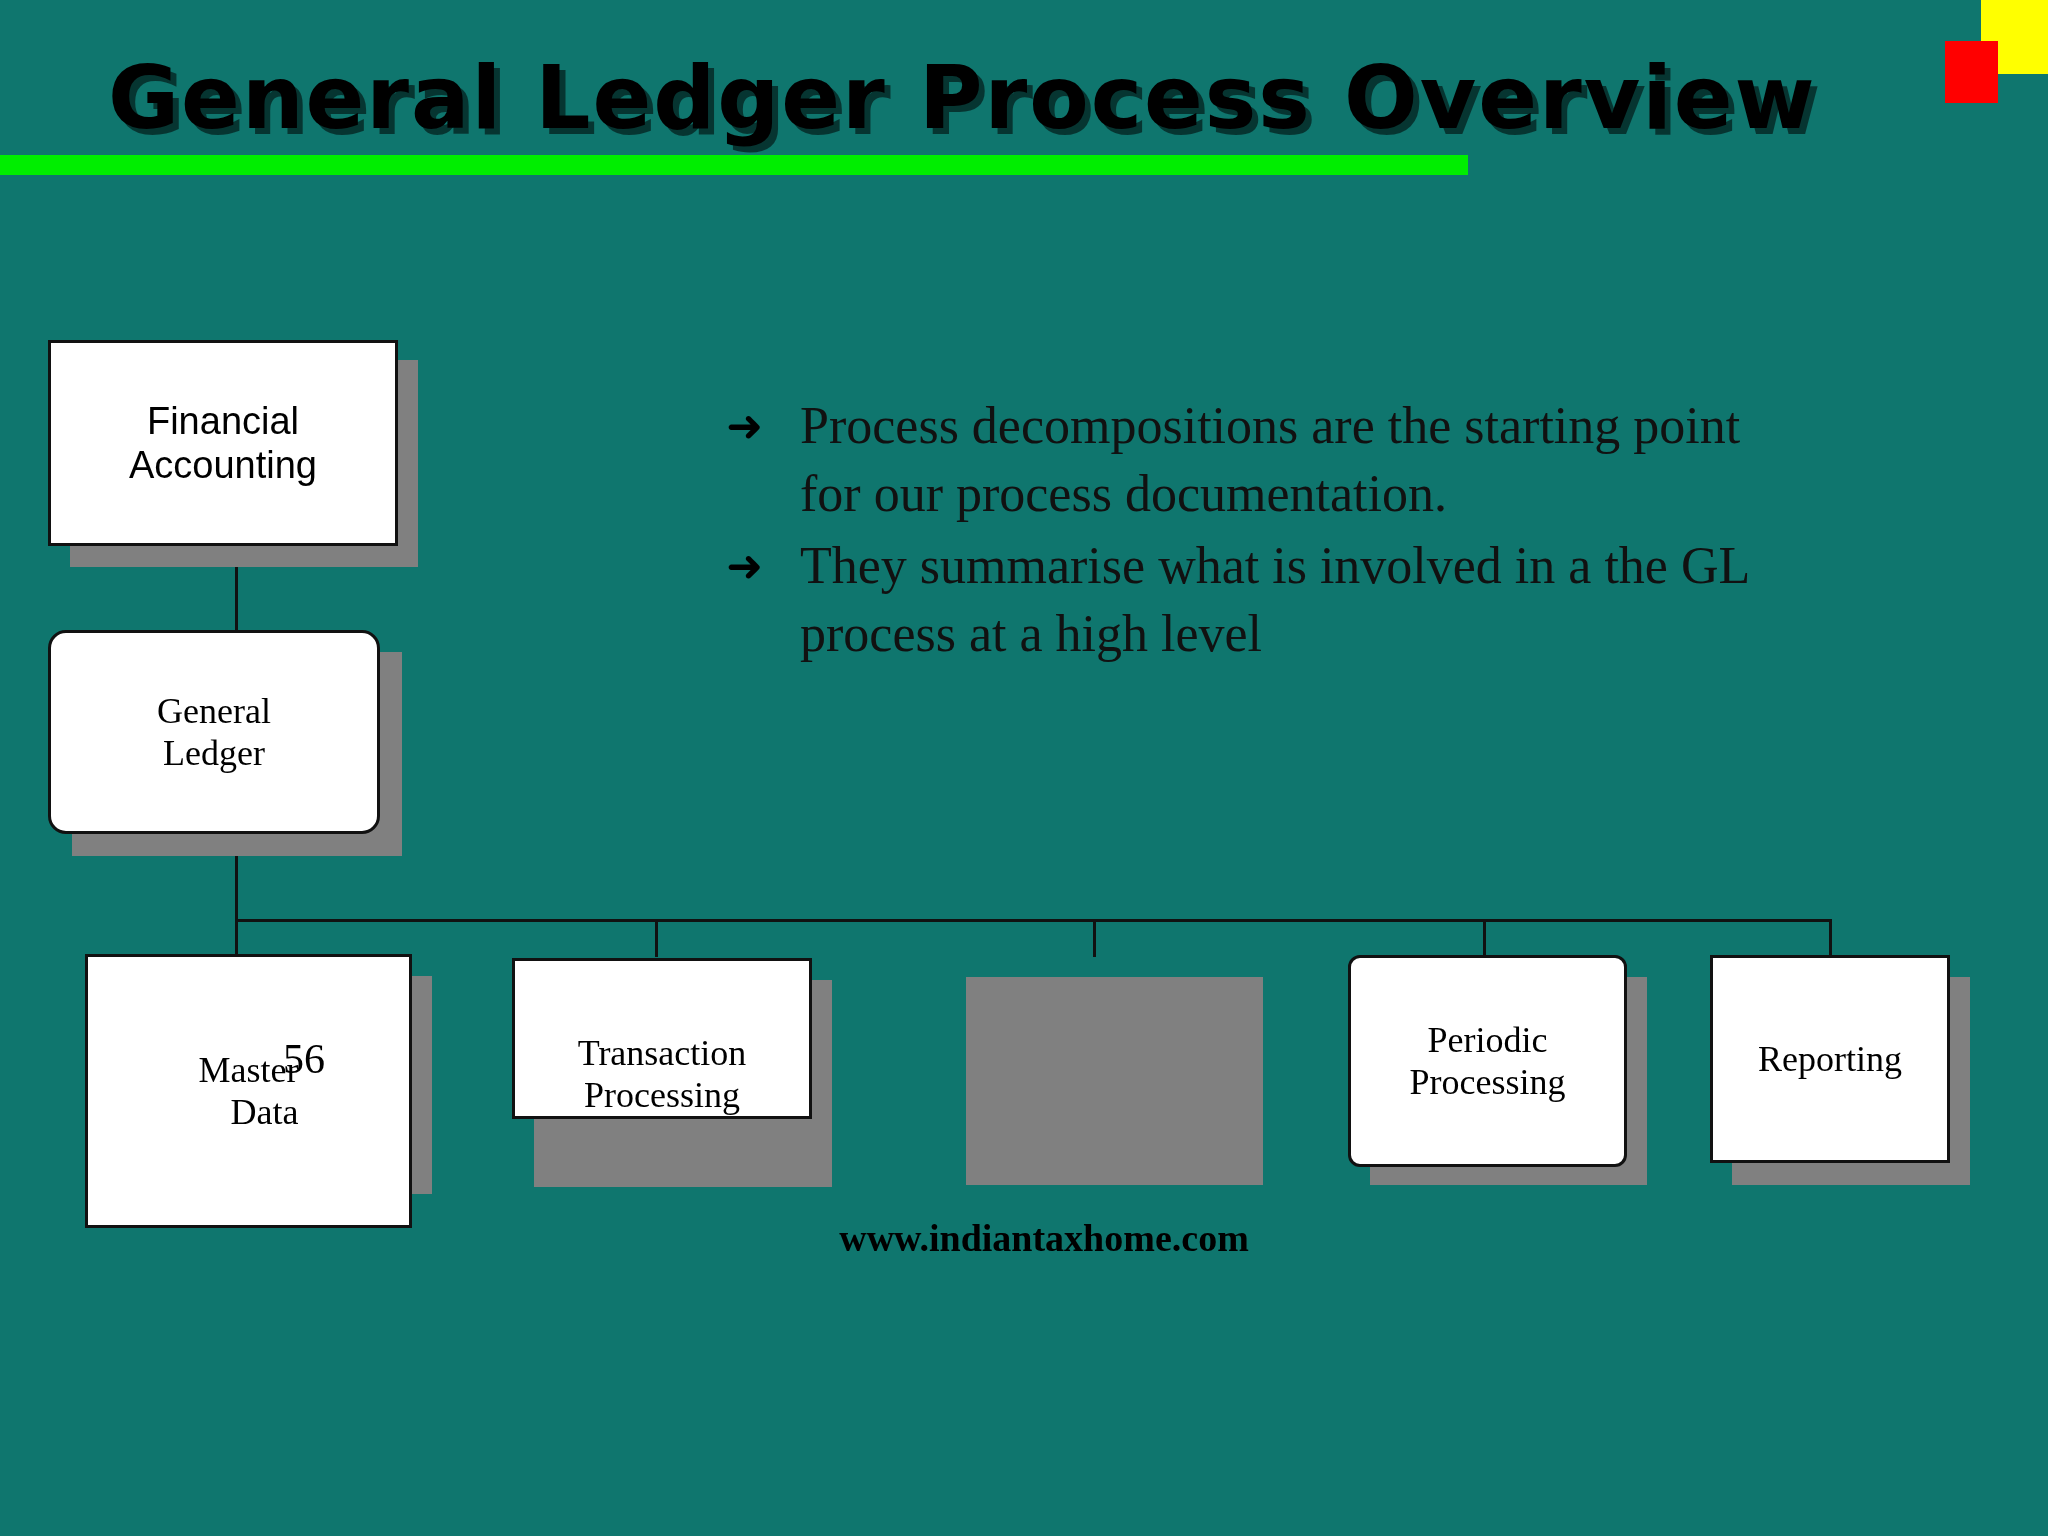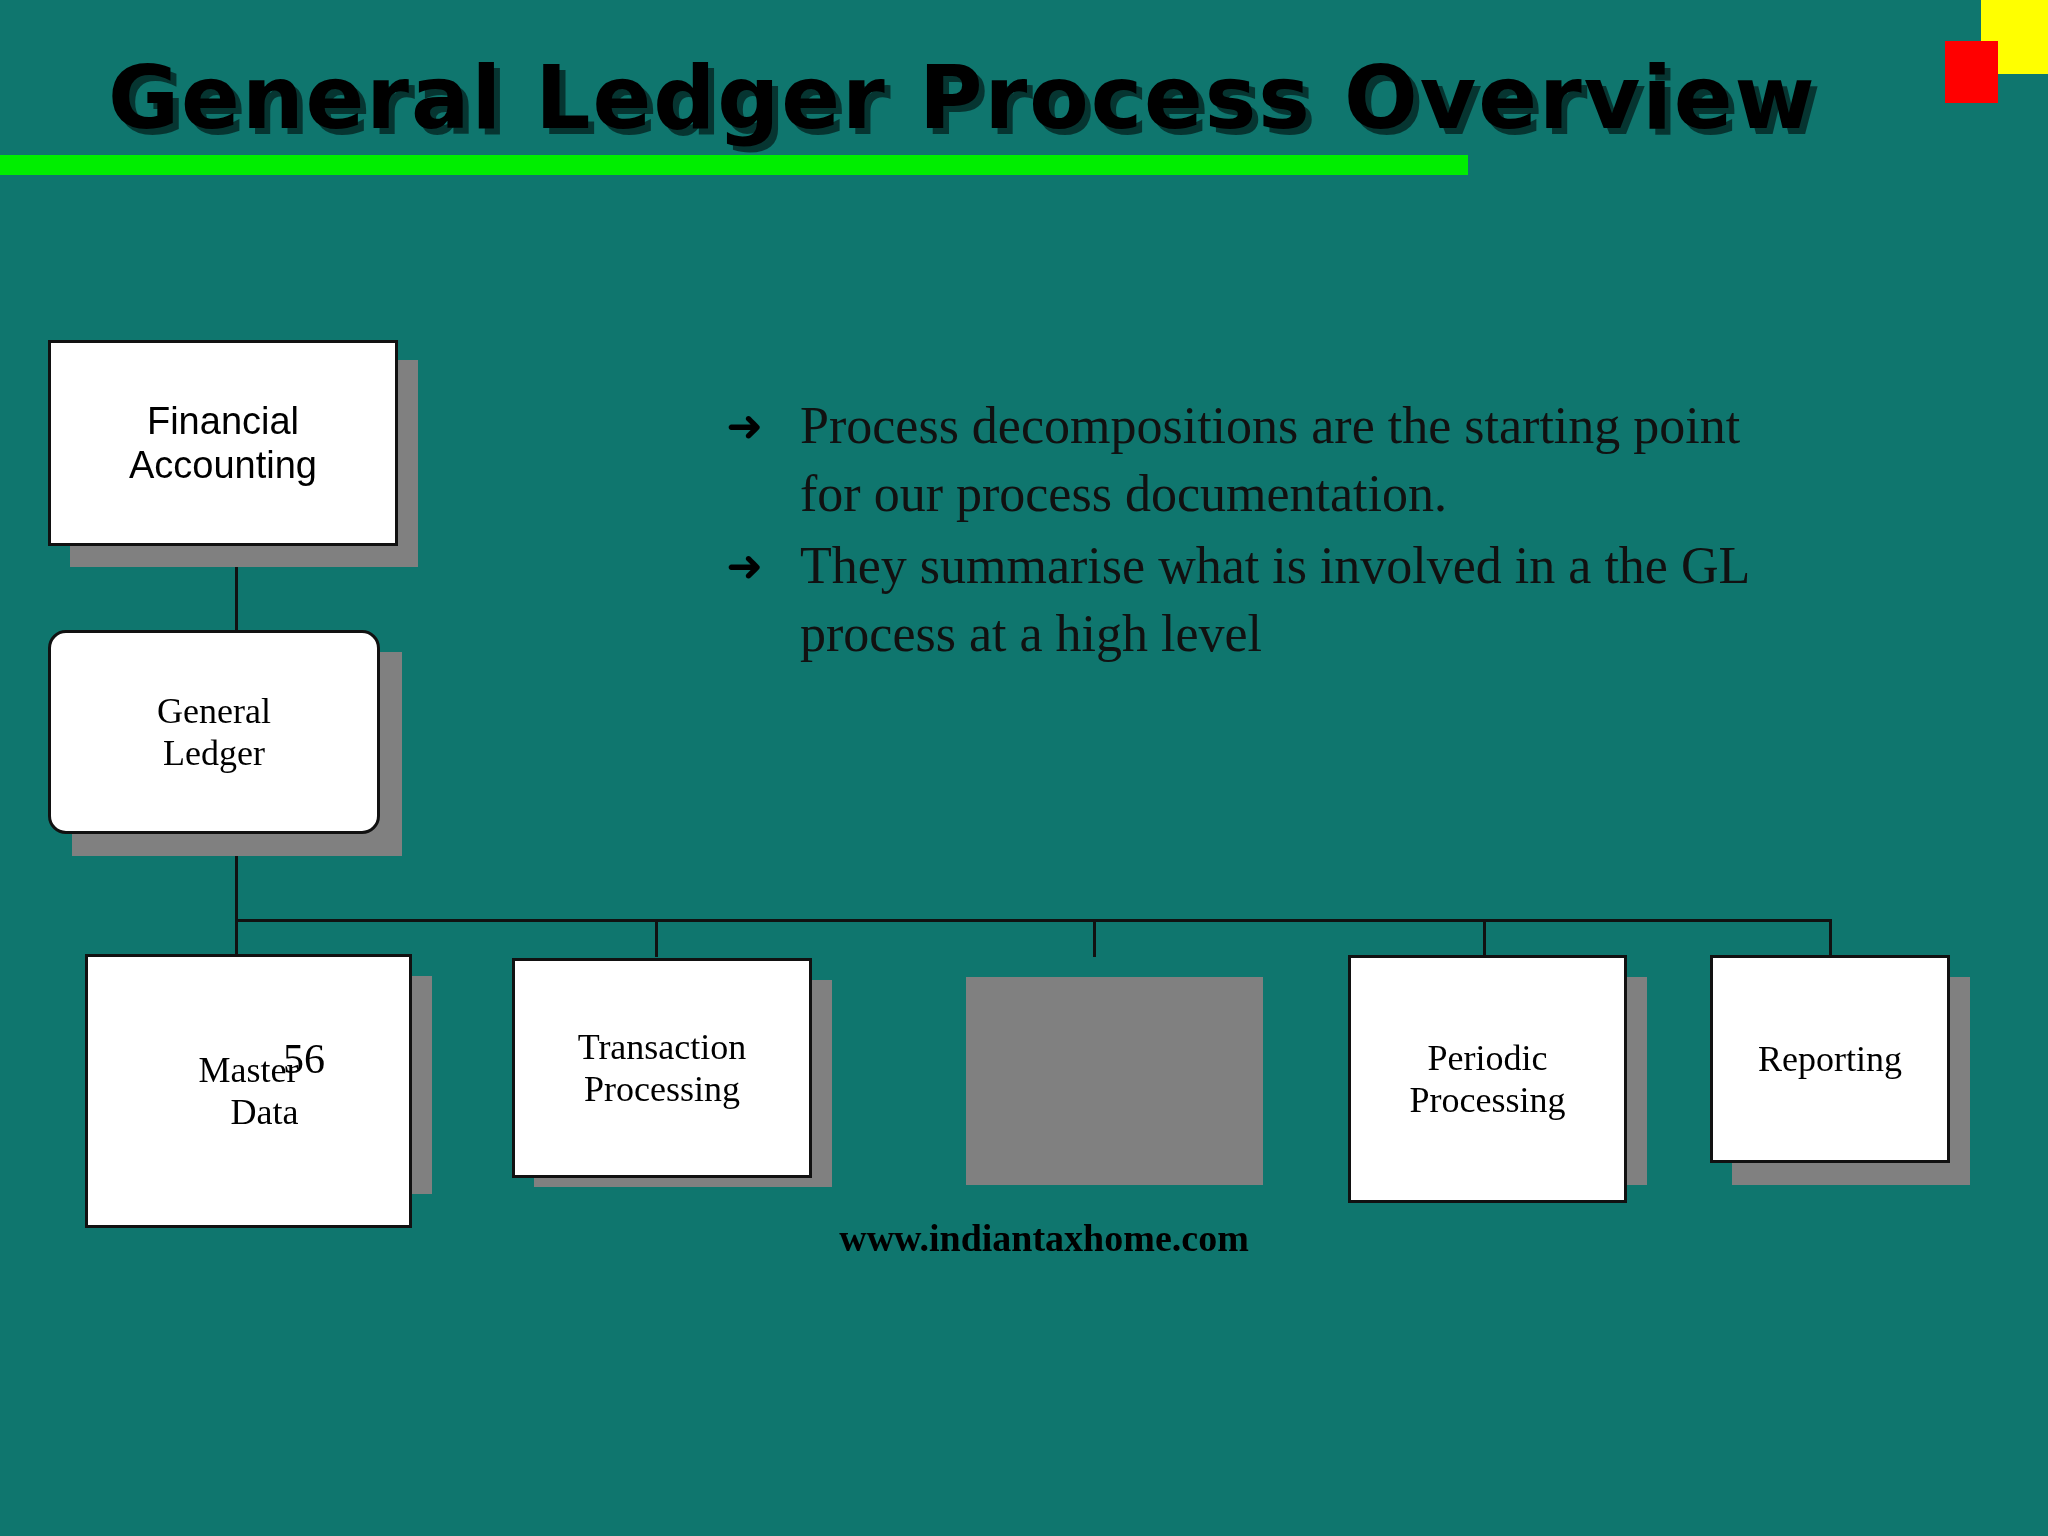--- a/index.html
+++ b/index.html
@@ -208,29 +208,29 @@
   </div>
 
   <div class="pshadow" style="left:107px;top:976px;width:325px;height:218px;"></div>
   <div class="pbox" id="box-master-data" style="left:85px;top:954px;width:327px;height:274px;text-align:right;">
     <span class="label">Master
 Data</span>
   </div>
   <div class="stray-number">56</div>
 
   <div class="pshadow" style="left:534px;top:980px;width:298px;height:207px;"></div>
-  <div class="pbox" id="box-transaction" style="left:512px;top:958px;width:300px;height:220px;">
+  <div class="pbox" id="box-transaction" style="left:512px;top:958px;width:300px;height:161px;align-items:flex-end;">
     <span class="label">Transaction
 Processing</span>
   </div>
 
   <div class="pshadow" style="left:966px;top:977px;width:297px;height:208px;"></div>
 
   <div class="pshadow" style="left:1370px;top:977px;width:277px;height:208px;"></div>
-  <div class="pbox" id="box-periodic" style="left:1348px;top:955px;width:279px;height:248px;">
+  <div class="pbox" id="box-periodic" style="left:1348px;top:955px;width:279px;height:212px;border-radius:12px;">
     <span class="label">Periodic
 Processing</span>
   </div>
 
   <div class="pshadow" style="left:1732px;top:977px;width:238px;height:208px;"></div>
   <div class="pbox" id="box-reporting" style="left:1710px;top:955px;width:240px;height:208px;">
     <span class="label">Reporting</span>
   </div>
 
   <div class="bullets">

